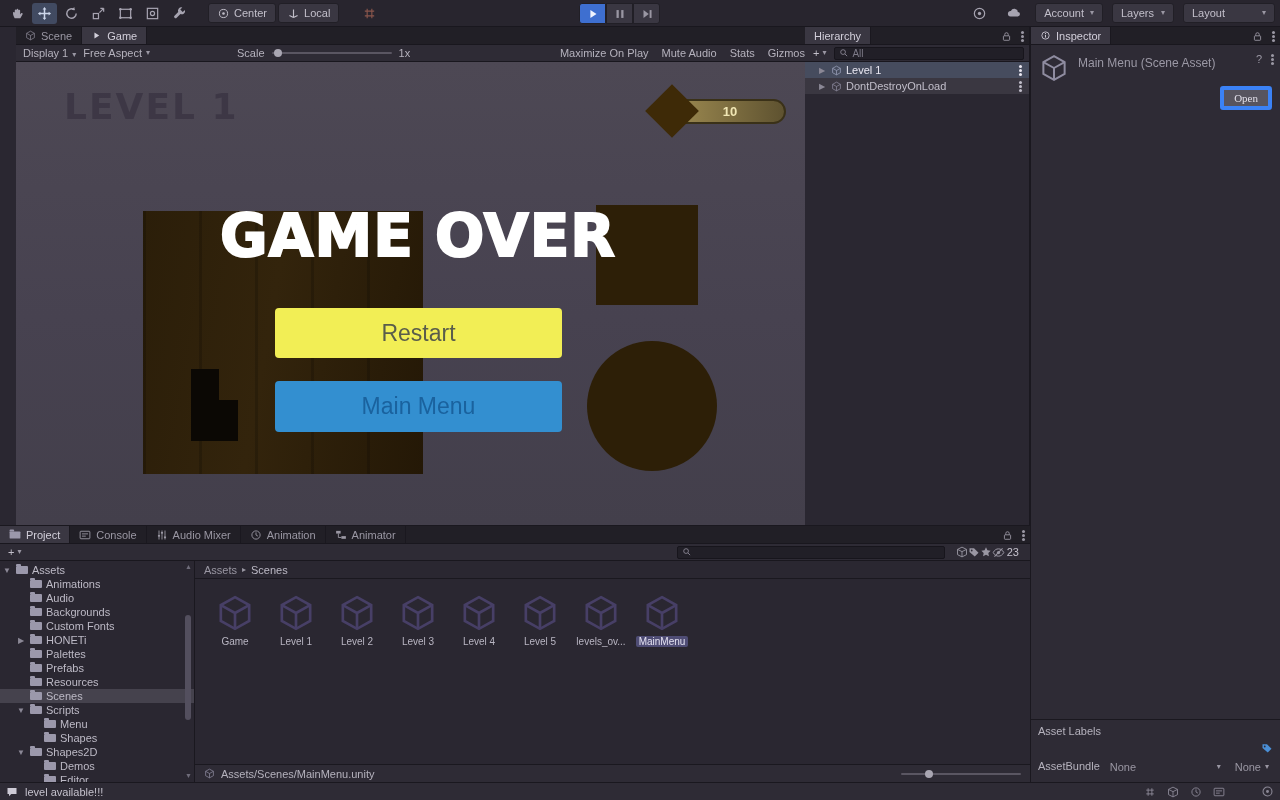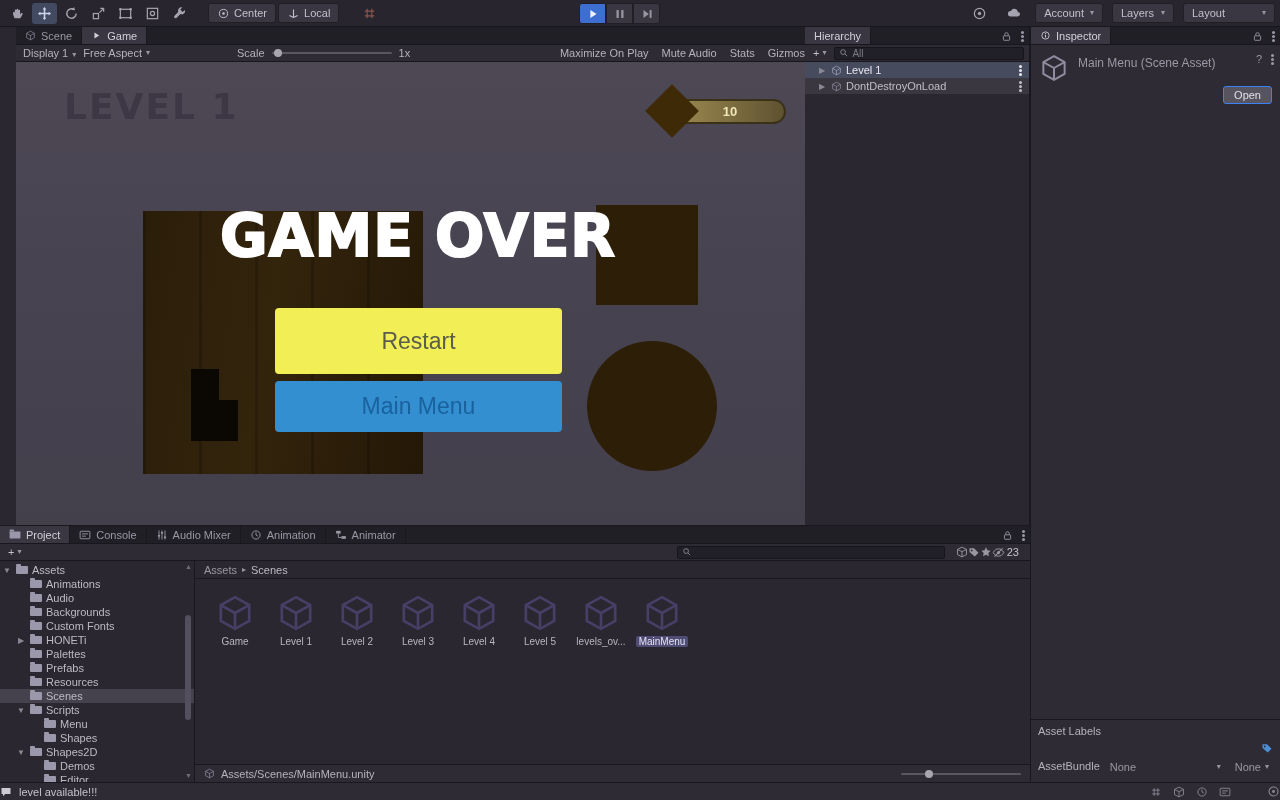--- a/index.html
+++ b/index.html
@@ -32,42 +32,42 @@
 .gv-controls{height:17px;background:#2e2b35;border-bottom:1px solid #19171e;display:flex;align-items:center;padding:0 7px;gap:7px;color:#b5b2bd}
 .gv-right{margin-left:auto;display:flex;align-items:center;gap:13px}
 .track{width:120px;height:2px;background:#5a5662;border-radius:1px;position:relative}
 .thumb{position:absolute;left:2px;top:-3px;width:8px;height:8px;border-radius:50%;background:#a9a6b2}
 #game-view{flex:1;position:relative;background:linear-gradient(180deg,#4d4854 0%,#474250 55%,#433f4b 100%);overflow:hidden}
 .level-label{position:absolute;left:48px;top:24px;font-size:36px;font-weight:bold;letter-spacing:2px;color:#36303f;opacity:.65;font-family:"DejaVu Sans",sans-serif}
 .score-pill{position:absolute;left:658px;top:37px;width:112px;height:25px;border-radius:13px;background:linear-gradient(90deg,#9c8950 0%,#5e5230 100%);border:2px solid #3a3118;display:flex;align-items:center;justify-content:center;color:#f0e6b4;font-weight:bold;font-size:13px}
 .score-diamond{position:absolute;left:637px;top:30px;width:38px;height:38px;background:#3e2a07;transform:rotate(45deg)}
 .gameover{position:absolute;left:0;top:140px;width:100%;text-align:center;color:#fff;font-family:"DejaVu Sans",sans-serif;font-weight:bold;font-size:58px;-webkit-text-stroke:2px #fff;letter-spacing:1px}
 .gbtn{position:absolute;left:259px;width:287px;display:flex;align-items:center;justify-content:center;font-size:23px;border:none;border-radius:4px}
-.gbtn.restart{top:246px;height:66px;background:#f2ee55;color:#5a5d4b}
+.gbtn.restart{top:246px;height:50px;background:#f2ee55;color:#5a5d4b}
 .gbtn.mainmenu{top:319px;height:51px;background:#338fd0;color:#1a629e}
 .crate{position:absolute;left:127px;top:149px;width:280px;height:263px;background:repeating-linear-gradient(90deg,rgba(0,0,0,.18) 0 3px,rgba(0,0,0,0) 3px 56px),linear-gradient(100deg,#2b1e09 0%,#33240c 45%,#241806 100%)}
 .shape{position:absolute;background:#2d1f07}
 
 #hierarchy-panel{position:absolute;left:805px;top:27px;width:225px;height:498px;border-right:1px solid #1a181f;background:#2a2731;display:flex;flex-direction:column}
 .mini-toolbar{height:17px;background:#2e2b35;border-bottom:1px solid #19171e;display:flex;align-items:center;padding:0 5px;gap:5px}
 .plusbtn{display:flex;align-items:center;gap:3px;color:#c2bfca;padding:0 3px}
 .search{flex:1;height:13px;background:#211f27;border:1px solid #17151c;border-radius:2px;display:flex;align-items:flex-start;gap:3px;padding:0 4px;color:#8b8896}
 .search input{flex:1;background:transparent;border:none;outline:none;color:#c5c2cd;font-size:10px;font-family:"Liberation Sans",sans-serif;min-width:0}
 .search input::placeholder{color:#7d7a88}
 .hrow{height:16px;display:flex;align-items:center;gap:4px;padding-left:12px;position:relative;color:#c0bdc9}
 .hrow.sel{background:#464c5e;color:#e9e7f1}
 .hrow.hov{background:#3a3741}
 .arr{width:10px;text-align:center;font-size:8px;color:#8b8896;flex:none}
 .hrow .kebab{position:absolute;right:7px;top:7px}
 
 #inspector-panel{position:absolute;left:1030px;top:27px;width:250px;height:755px;background:#2e2b35;border-left:1px solid #1a181f;display:flex;flex-direction:column}
 .insp-head{position:relative;padding:8px 8px 4px 8px;display:flex;gap:9px;color:#9b98a5}
 .insp-title{font-size:12px;padding-top:3px}
 .insp-head-ics{position:absolute;right:6px;top:8px;display:flex;gap:9px;align-items:center;color:#9a97a3}
-.open-btn{position:absolute;right:8px;top:41px;background:#57545f;border:1px solid #3b82f6;border-radius:3px;color:#e0dee8;font-size:11px;padding:2px 10px;font-family:Liberation Sans, sans-serif}
+.open-btn{position:absolute;right:8px;top:41px;background:#57545f;border:4px solid #3b82f6;border-radius:3px;color:#e0dee8;font-size:11px;padding:2px 10px;font-family:Liberation Serif, serif}
 .insp-spacer{flex:1}
 .asset-labels{border-top:1px solid #1a181f;padding:5px 7px 3px 7px;color:#b5b2bd}
 .tagrow{display:flex;justify-content:flex-end;padding:2px 7px 6px 7px}
 .ab-row{display:flex;gap:6px;padding:0 7px 8px 7px;color:#b5b2bd}
 .ab-dd{display:flex;align-items:center;justify-content:space-between;gap:4px;color:#9a97a3;padding:1px 4px}
 
 #project-panel{position:absolute;left:0;top:525px;width:1030px;height:257px;background:#2a2731;border-top:1px solid #1a181f;display:flex;flex-direction:column}
 .pbody{flex:1;display:flex;min-height:0}
 .tree{width:195px;border-right:1px solid #1a181f;position:relative;overflow:hidden;padding-top:2px}
 .trow{height:14px;display:flex;align-items:center;gap:4px;color:#bdbac6;white-space:nowrap}
@@ -80,21 +80,21 @@
 .pcontent{flex:1;display:flex;flex-direction:column;min-width:0}
 .crumbbar{height:18px;border-bottom:1px solid #1a181f;display:flex;align-items:center;gap:5px;padding:0 9px;background:#2a2731}
 .crumb-dim{color:#9a97a3}
 .grid{flex:1;display:flex;align-items:flex-start;padding:14px 0 0 12px;gap:5px;overflow:hidden}
 .aitem{width:56px;display:flex;flex-direction:column;align-items:center;gap:3px}
 .albl{font-size:10px;color:#b8b5c2;max-width:56px;overflow:hidden;text-overflow:ellipsis;white-space:nowrap;padding:0 3px;border-radius:2px}
 .aitem.sel .albl{background:#4f4d75;color:#e4e2f2}
 .pfooter{height:18px;background:#2e2b35;border-top:1px solid #1a181f;display:flex;align-items:center;gap:6px;padding:0 9px;color:#b5b2bd}
 .ptool-ics{display:flex;align-items:center;gap:0;color:#9a97a3;padding:0 6px}
 
-#status-bar{position:absolute;left:0;top:782px;width:1280px;height:18px;background:#2e2b35;border-top:1px solid #1a181f;display:flex;align-items:center;gap:7px;padding:0 0;color:#c5c2cd}
+#status-bar{position:absolute;left:0;top:782px;width:1280px;height:18px;background:#2e2b35;border-top:1px solid #1a181f;display:flex;align-items:center;gap:7px;padding:0 6px;color:#c5c2cd}
 .sb-right{margin-left:auto;display:flex;align-items:center;gap:11px;color:#8b8896}
 </style>
 </head>
 <body>
 
 <svg width="0" height="0" style="position:absolute">
   <symbol id="i-ucube" viewBox="0 0 48 48">
       <g fill="none" stroke="currentColor" stroke-width="3.2">
         <path d="M24 5 L41 14.5 V33.5 L24 43 L7 33.5 V14.5 Z"></path>
         <path d="M24 24 L7 14.5 M24 24 L41 14.5 M24 24 V43"></path>

